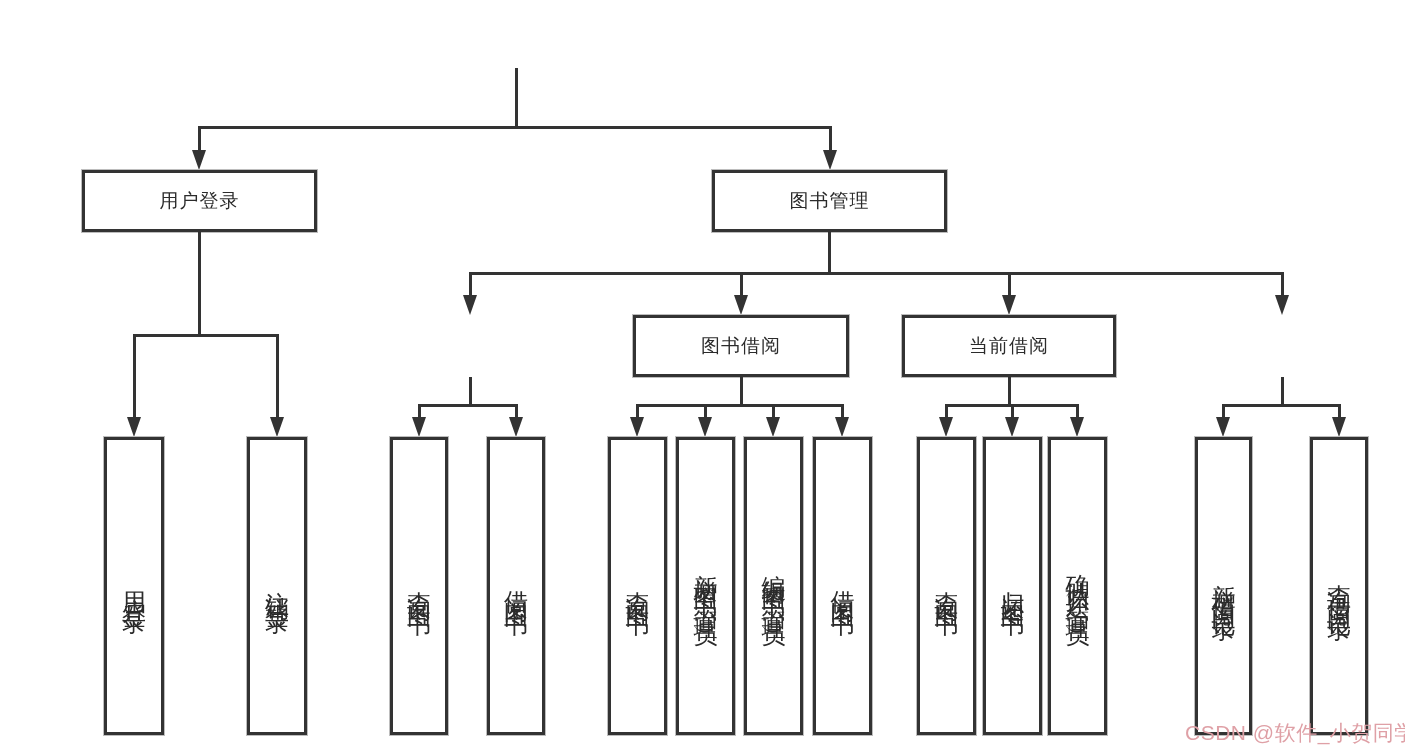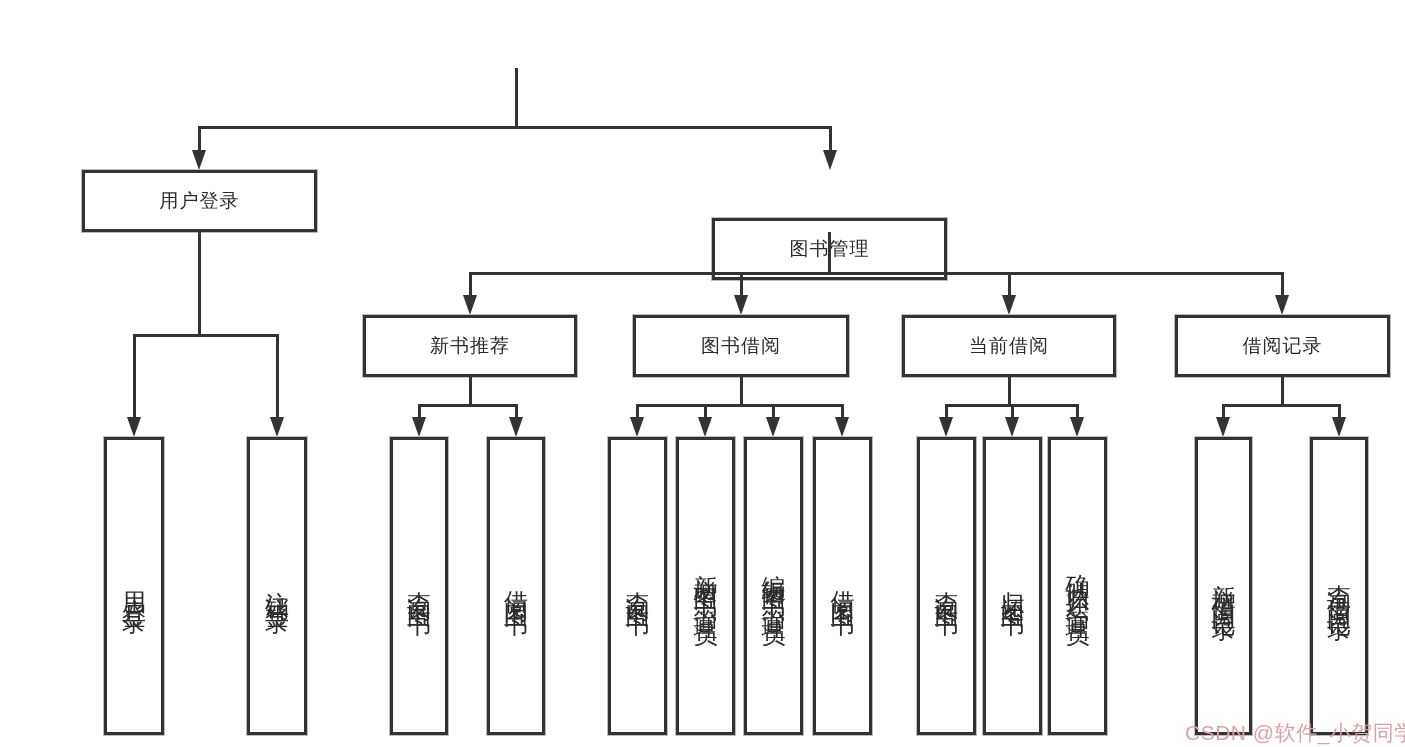--- a/index.html
+++ b/index.html
@@ -40,21 +40,21 @@
   <div class="vl" style="left:515px;top:68px;height:60px;"></div>
   <div class="hl" style="left:198px;top:126px;width:634px;"></div>
   <div class="vl" style="left:198px;top:126px;height:28px;"></div>
   <div class="ar" style="left:192px;top:150px;"></div>
   <div class="vl" style="left:829px;top:126px;height:28px;"></div>
   <div class="ar" style="left:823px;top:150px;"></div>
 
   <div class="box" style="left:82px;top:170px;width:235px;height:62px;">
     <span>用户登录</span>
   </div>
-  <div class="box" style="left:712px;top:170px;width:235px;height:62px;margin-top:48px;">
+  <div class="box" style="left:712px;top:170px;width:235px;height:62px;">
     <span>图书管理</span>
   </div>
 
   <div class="vl" style="left:198px;top:232px;height:104px;"></div>
   <div class="hl" style="left:133px;top:334px;width:146px;"></div>
   <div class="vl" style="left:133px;top:334px;height:86px;"></div>
   <div class="ar" style="left:127px;top:417px;"></div>
   <div class="vl" style="left:276px;top:334px;height:86px;"></div>
   <div class="ar" style="left:270px;top:417px;"></div>
 
@@ -62,31 +62,25 @@
   <div class="hl" style="left:469px;top:272px;width:815px;"></div>
   <div class="vl" style="left:469px;top:272px;height:25px;"></div>
   <div class="ar" style="left:463px;top:295px;"></div>
   <div class="vl" style="left:740px;top:272px;height:25px;"></div>
   <div class="ar" style="left:734px;top:295px;"></div>
   <div class="vl" style="left:1008px;top:272px;height:25px;"></div>
   <div class="ar" style="left:1002px;top:295px;"></div>
   <div class="vl" style="left:1281px;top:272px;height:25px;"></div>
   <div class="ar" style="left:1275px;top:295px;"></div>
 
-  <div class="box" style="left:363px;top:315px;width:214px;height:62px;">
-    <span>新书推荐</span>
-  </div>
   <div class="box" style="left:902px;top:315px;width:214px;height:62px;">
     <span>当前借阅</span>
   </div>
   <div class="box" style="left:633px;top:315px;width:216px;height:62px;">
     <span>图书借阅</span>
-  </div>
-  <div class="box" style="left:1175px;top:315px;width:215px;height:62px;">
-    <span>借阅记录</span>
   </div>
 
   <div class="vl" style="left:469px;top:377px;height:30px;"></div>
   <div class="hl" style="left:418px;top:404px;width:100px;"></div>
   <div class="vl" style="left:418px;top:404px;height:16px;"></div>
   <div class="ar" style="left:412px;top:417px;"></div>
   <div class="vl" style="left:515px;top:404px;height:16px;"></div>
   <div class="ar" style="left:509px;top:417px;"></div>
 
   <div class="vl" style="left:740px;top:377px;height:30px;"></div>

